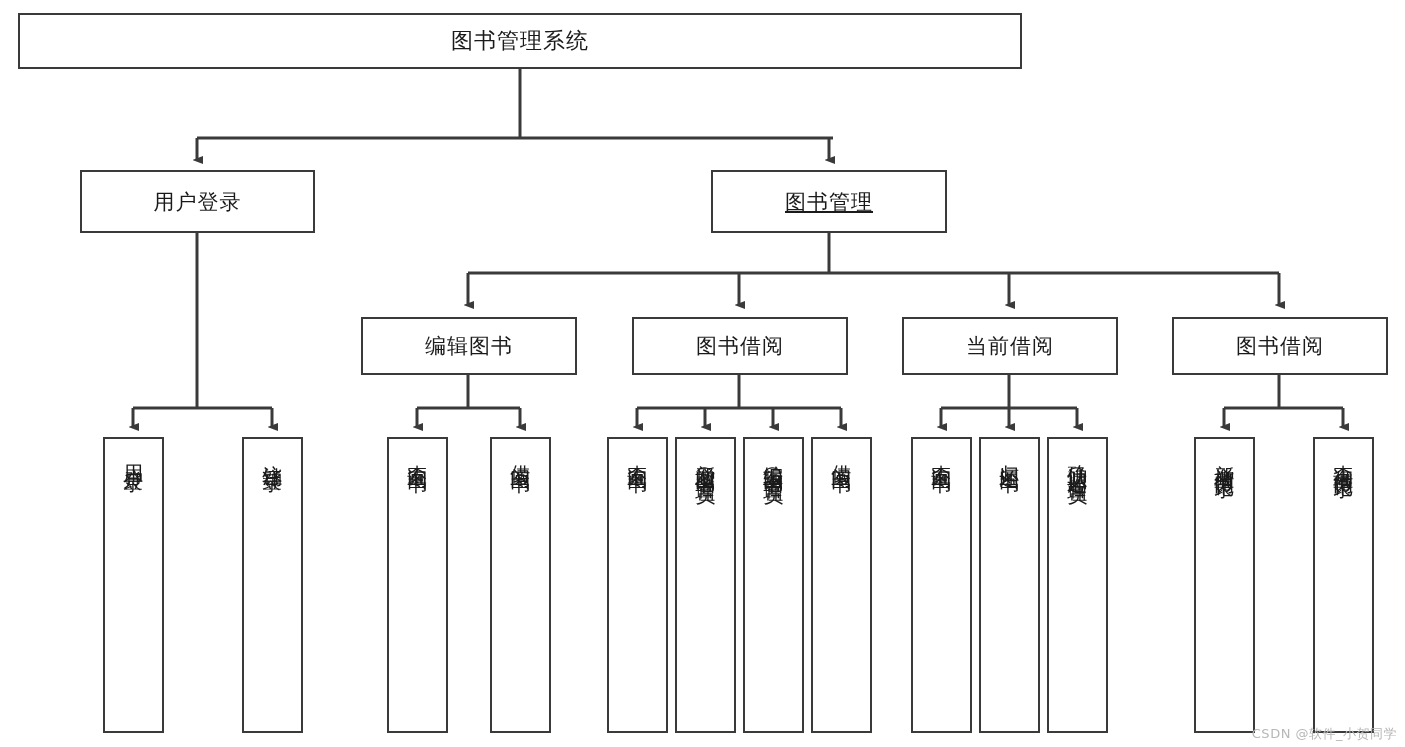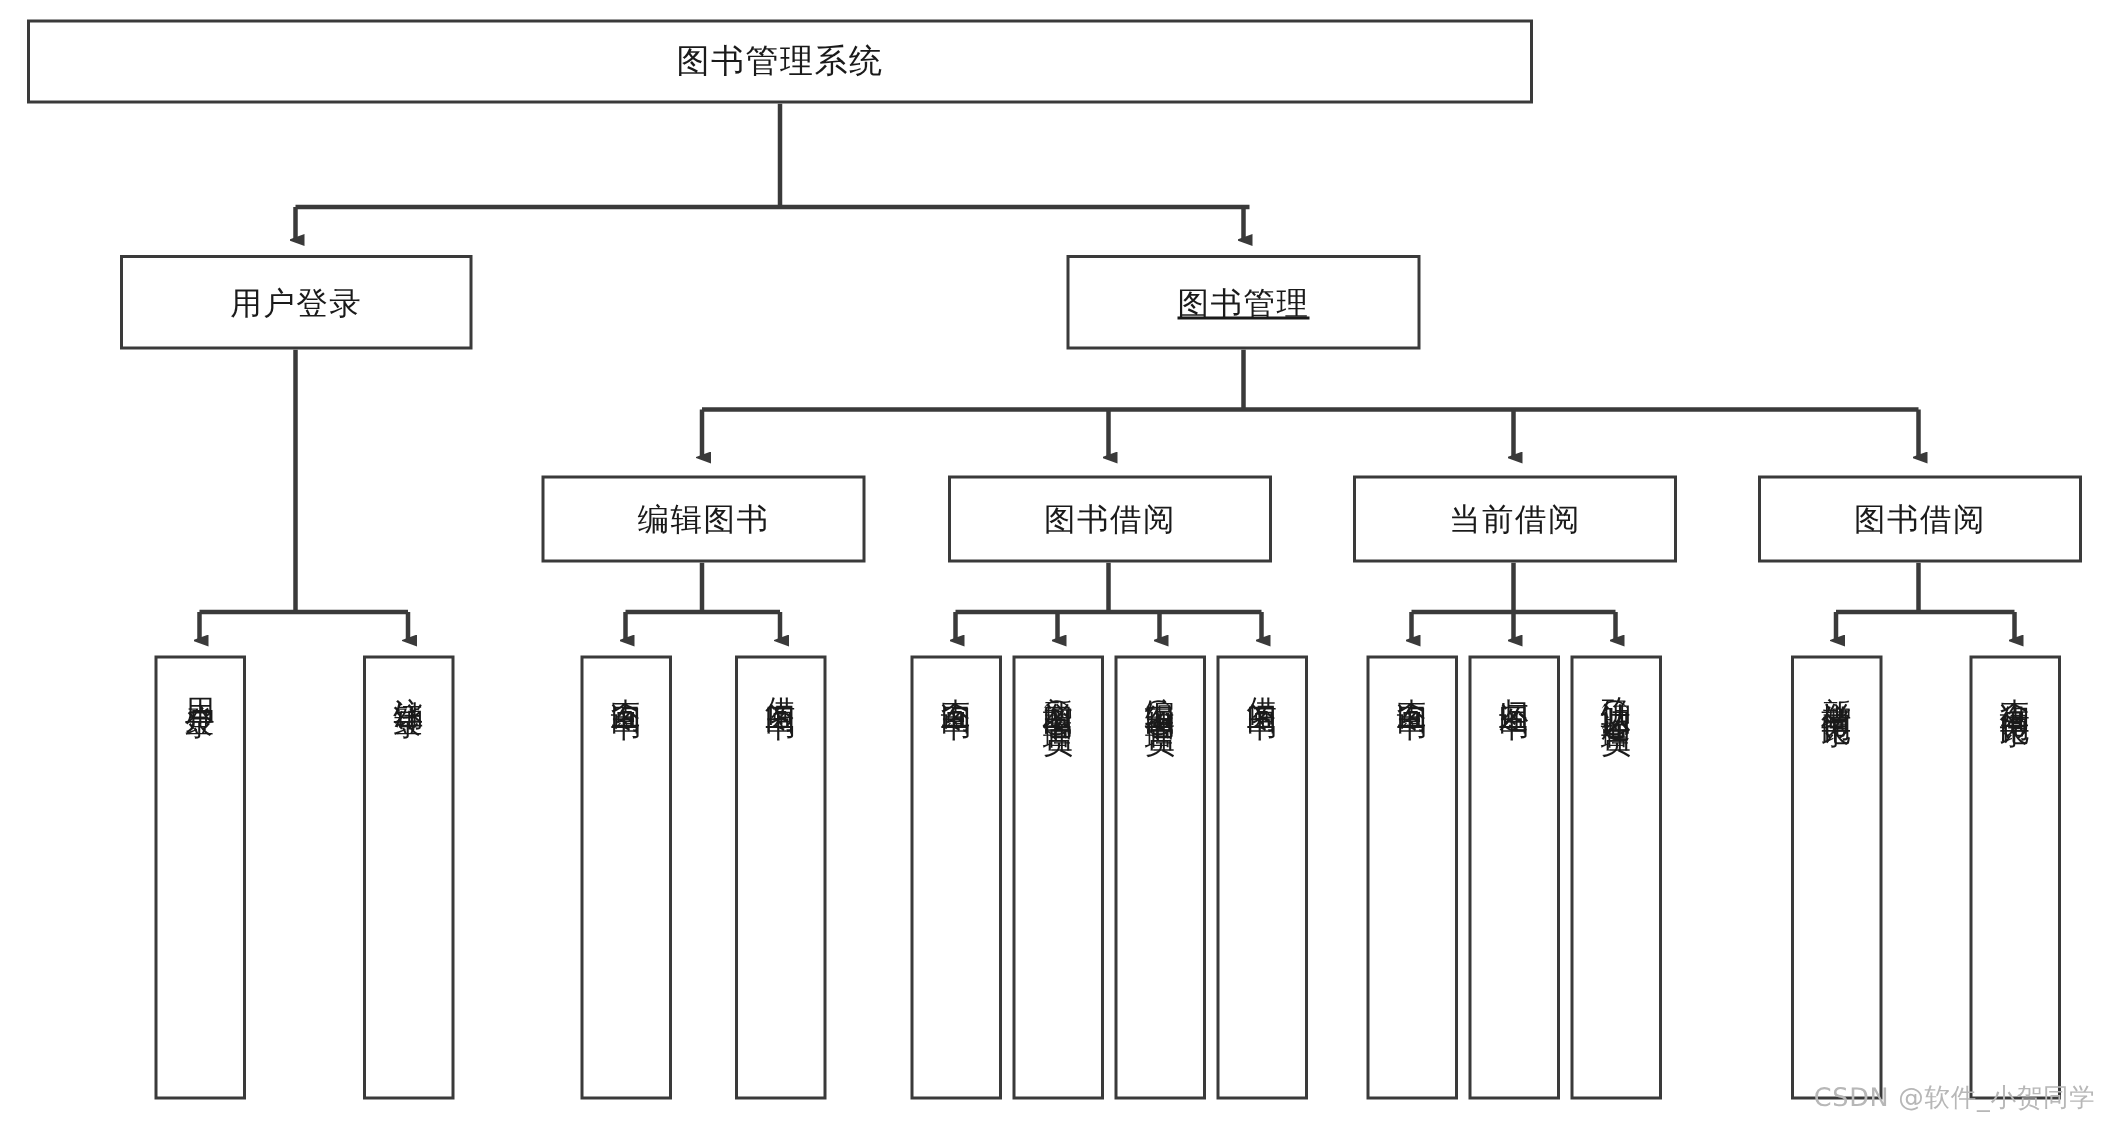--- a/index.html
+++ b/index.html
@@ -52,21 +52,21 @@
     letter-spacing: 3px;
     white-space: nowrap;
   }
   .node.root {
     font-size: 22px;
   }
   .watermark {
     position: absolute;
     right: 8px;
     bottom: 4px;
-    font-size: 17px;
+    font-size: 13px;
     color: #b7b7b7;
     letter-spacing: 0.5px;
     white-space: nowrap;
   }
 </style>
 </head>
 <body>
 
 <div id="canvas">
 

